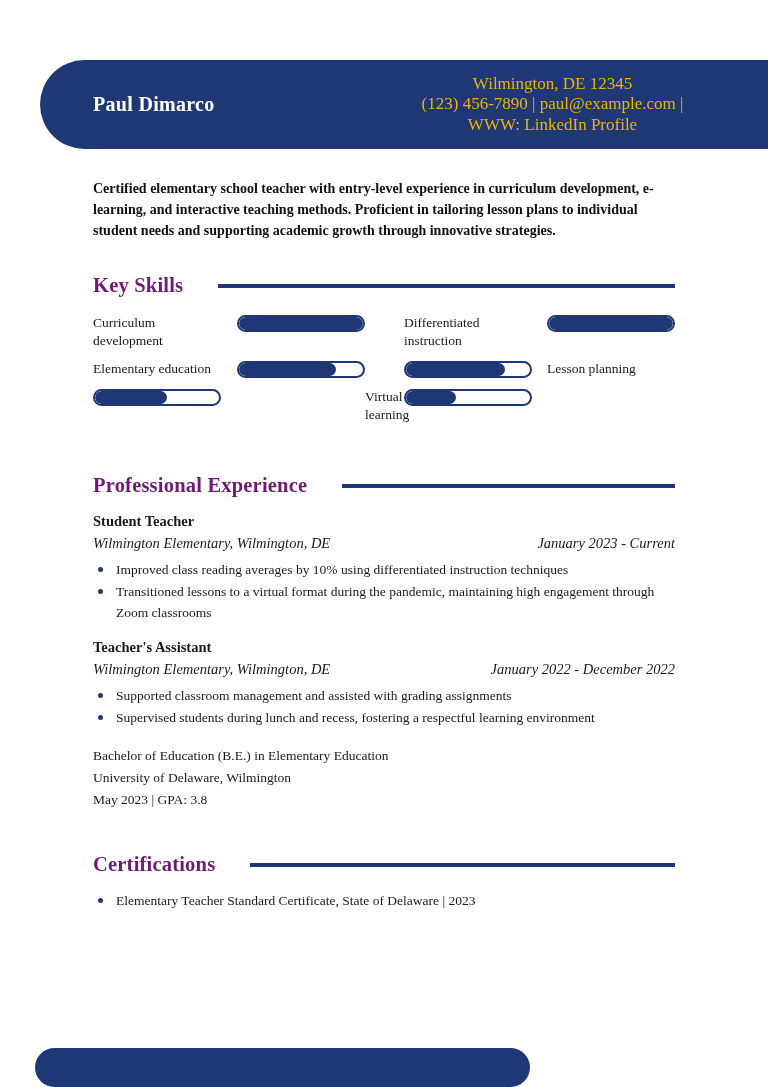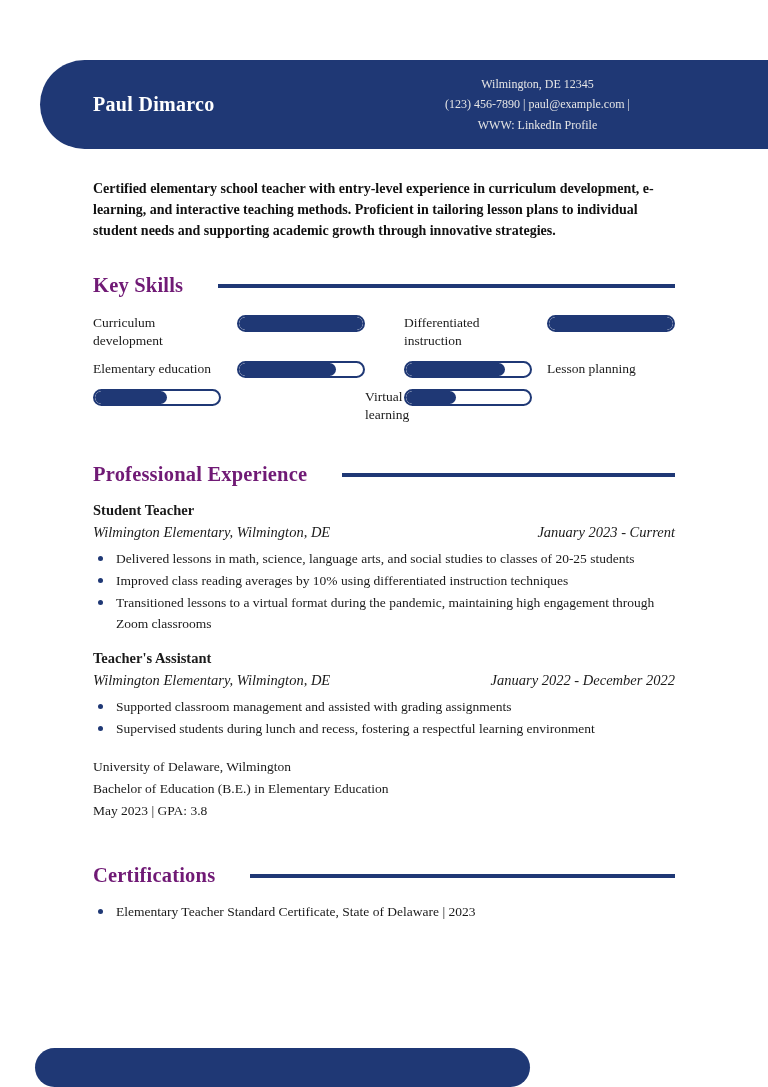--- a/index.html
+++ b/index.html
@@ -13,38 +13,38 @@
   .header-band {
     position:absolute; top:60px; left:40px; right:0; height:89px;
     background:#1f3875; border-radius:45px 0 0 45px;
     display:flex; align-items:center;
   }
   .name {
     margin-left:53px; color:#ffffff; font-weight:bold; font-size:20px;
     letter-spacing:0.3px; white-space:nowrap;
   }
   .contact {
-    position:absolute; right:93px; top:50%; transform:translateY(-50%);
-    width:275px; text-align:center; color:#e5e5e5; font-size:12px;
+    position:absolute; right:78px; top:50%; transform:translateY(-50%);
+    width:275px; text-align:center; color:#eab308; font-size:17px;
     line-height:20.5px;
   }
   
   .content { position:absolute; left:93px; width:582px; top:148px; }
   .summary {
     margin:30px 0 0 0; font-weight:bold; font-size:14px; line-height:21px;
     color:#111111;
   }
   .section-header { display:flex; align-items:center; }
   .section-title {
     font-weight:bold; font-size:20.5px; color:#701a75; white-space:nowrap;
     letter-spacing:0.2px;
   }
   .section-rule { flex:1; height:4px; background:#1f3875; margin-left:35px; }
   .sec-skills .section-header { margin-top:33px; }
-  .sec-exp .section-header { margin-top:39px; }
+  .sec-exp .section-header { margin-top:50px; }
   .sec-edu .section-header { margin-top:43px; }
   .sec-cert .section-header { margin-top:42px; }
   
   .skills-grid {
     margin-top:17px;
     display:grid;
     grid-template-columns:144px 128px 39px 143px 128px;
     row-gap:10px;
   }
   .skill-label { font-size:13.5px; line-height:18px; padding-right:10px; }
@@ -140,24 +140,20 @@
 
     <div>
       <div class="job-title">Student Teacher</div>
       <div class="job-meta">
         <span>Wilmington Elementary, Wilmington, DE</span>
         <span>January 2023 - Current</span>
       </div>
       <div class="bullets">
         <div class="bullet-item">
             <span class="bullet-dot"></span>
-            <span>Delivered lessons in math, science, language arts, and social studies to classes of 20-25 students</span>
-          </div>
-        <div class="bullet-item">
-            <span class="bullet-dot"></span>
             <span>Improved class reading averages by 10% using differentiated instruction techniques</span>
           </div>
         <div class="bullet-item">
             <span class="bullet-dot"></span>
             <span>Transitioned lessons to a virtual format during the pandemic, maintaining high engagement through Zoom classrooms</span>
           </div>
       </div>
     </div>
 
     <div>
@@ -174,22 +170,22 @@
         <div class="bullet-item">
             <span class="bullet-dot"></span>
             <span>Supervised students during lunch and recess, fostering a respectful learning environment</span>
           </div>
       </div>
     </div>
   </div>
 
   <div class="sec-edu">
     <div class="edu-block">
+      <div class="edu-line">Bachelor of Education (B.E.) in Elementary Education</div>
       <div class="edu-line">University of Delaware, Wilmington</div>
-      <div class="edu-line">Bachelor of Education (B.E.) in Elementary Education</div>
       <div class="edu-line">May 2023 | GPA: 3.8</div>
     </div>
   </div>
 
   <div class="sec-cert">
     <div class="section-header">
       <span class="section-title">Certifications</span>
       <span class="section-rule"></span>
     </div>
     <div class="bullets cert-bullets">

